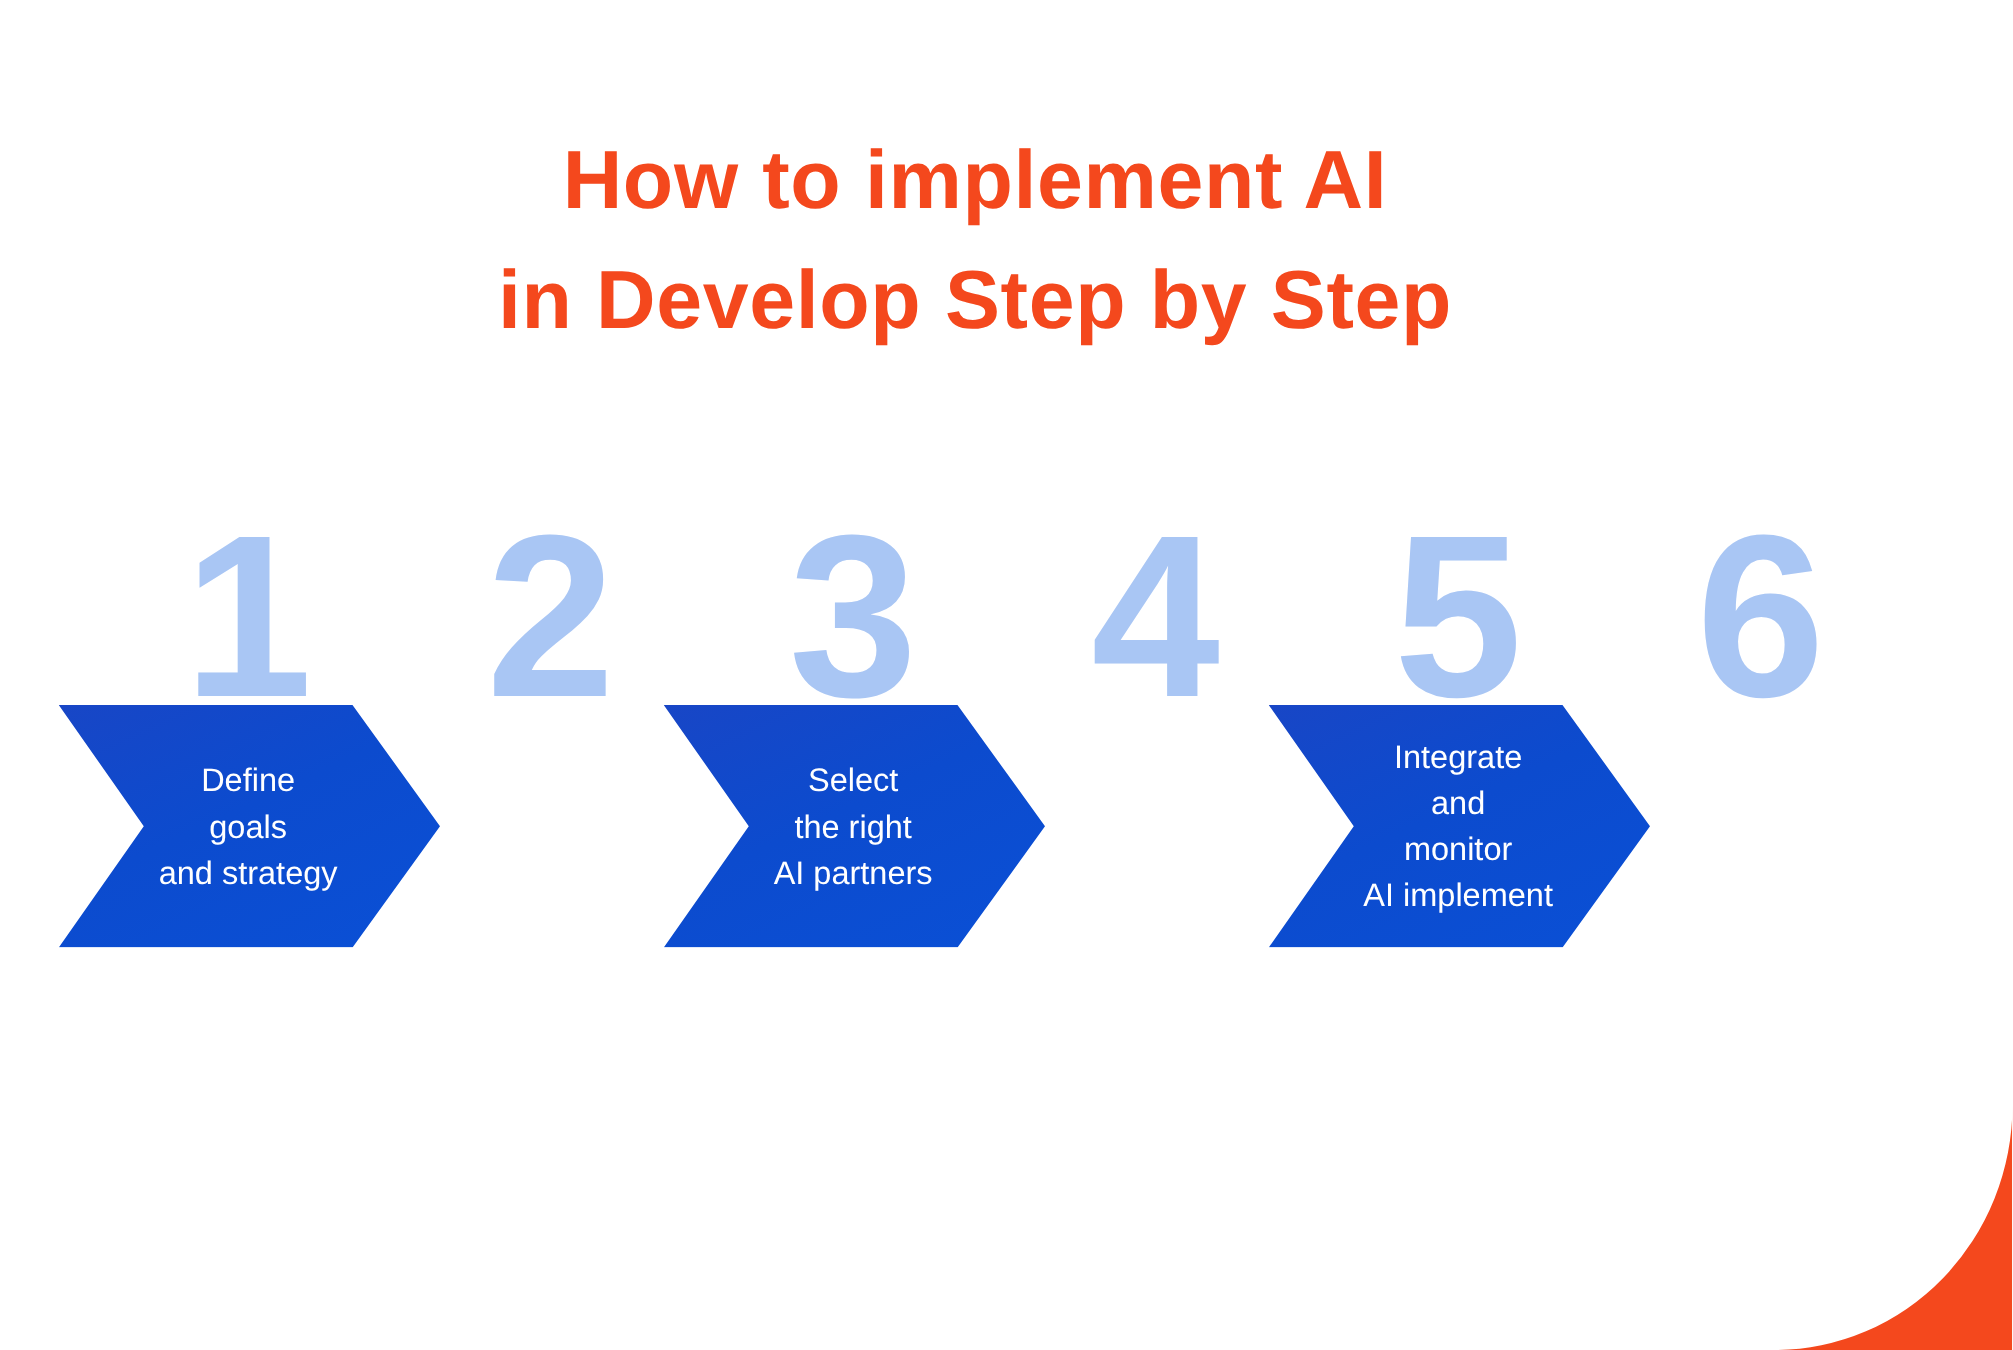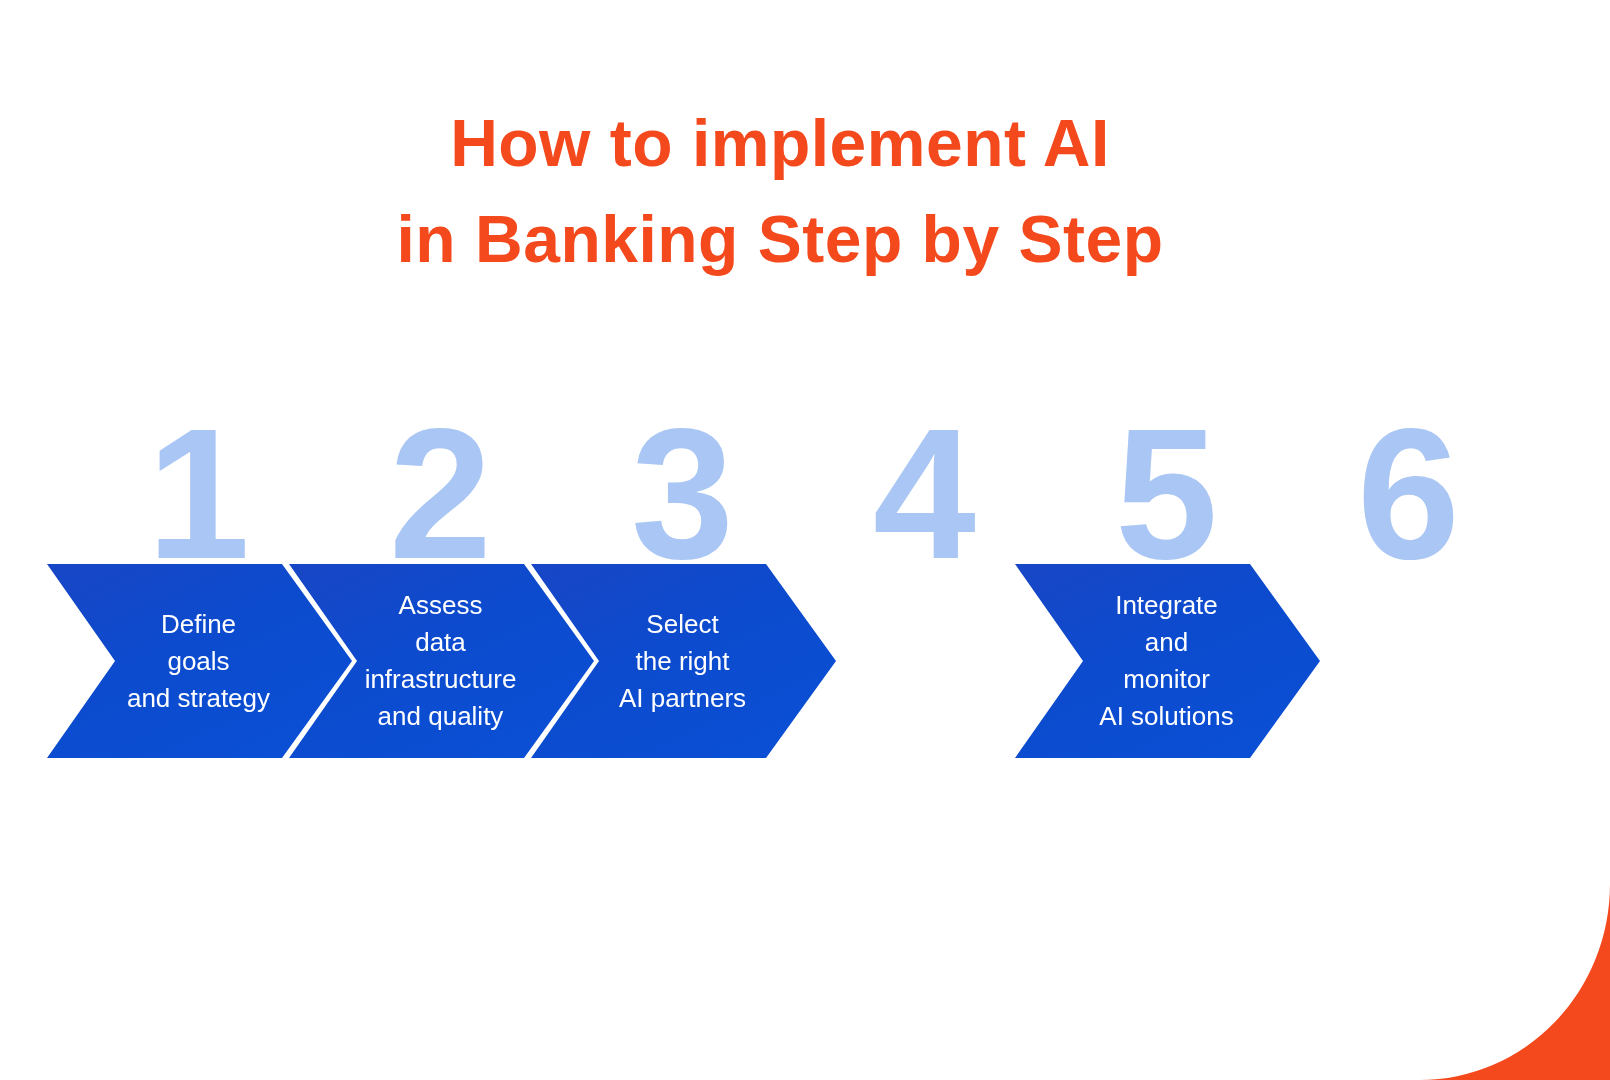--- a/index.html
+++ b/index.html
@@ -102,42 +102,36 @@
     display: block;
   }
 </style>
 </head>
 <body>
 
 <div class="canvas" style="--accent: #F4481D; --number-blue: #A9C6F4;">
 
   <div class="title">
     <div>How to implement AI</div>
-    <div>in Banking Step by Step</div>
+    <div>in Develop Step by Step</div>
   </div>
 
   <div class="steps">
 
     <div class="step">
       <div class="step-number">1</div>
       <div class="arrow">
         <div class="step-label">Define
 goals
 and strategy</div>
       </div>
     </div>
 
     <div class="step">
       <div class="step-number">2</div>
-      <div class="arrow">
-        <div class="step-label">Assess
-data
-infrastructure
-and quality</div>
-      </div>
     </div>
 
     <div class="step">
       <div class="step-number">3</div>
       <div class="arrow">
         <div class="step-label">Select
 the right
 AI partners</div>
       </div>
     </div>
@@ -145,21 +139,21 @@
     <div class="step">
       <div class="step-number">4</div>
     </div>
 
     <div class="step">
       <div class="step-number">5</div>
       <div class="arrow">
         <div class="step-label">Integrate
 and
 monitor
-AI solutions</div>
+AI implement</div>
       </div>
     </div>
 
     <div class="step">
       <div class="step-number">6</div>
     </div>
 
   </div>
 
   <svg class="corner-swoosh" viewBox="0 0 190 196" preserveAspectRatio="none" aria-hidden="true">

